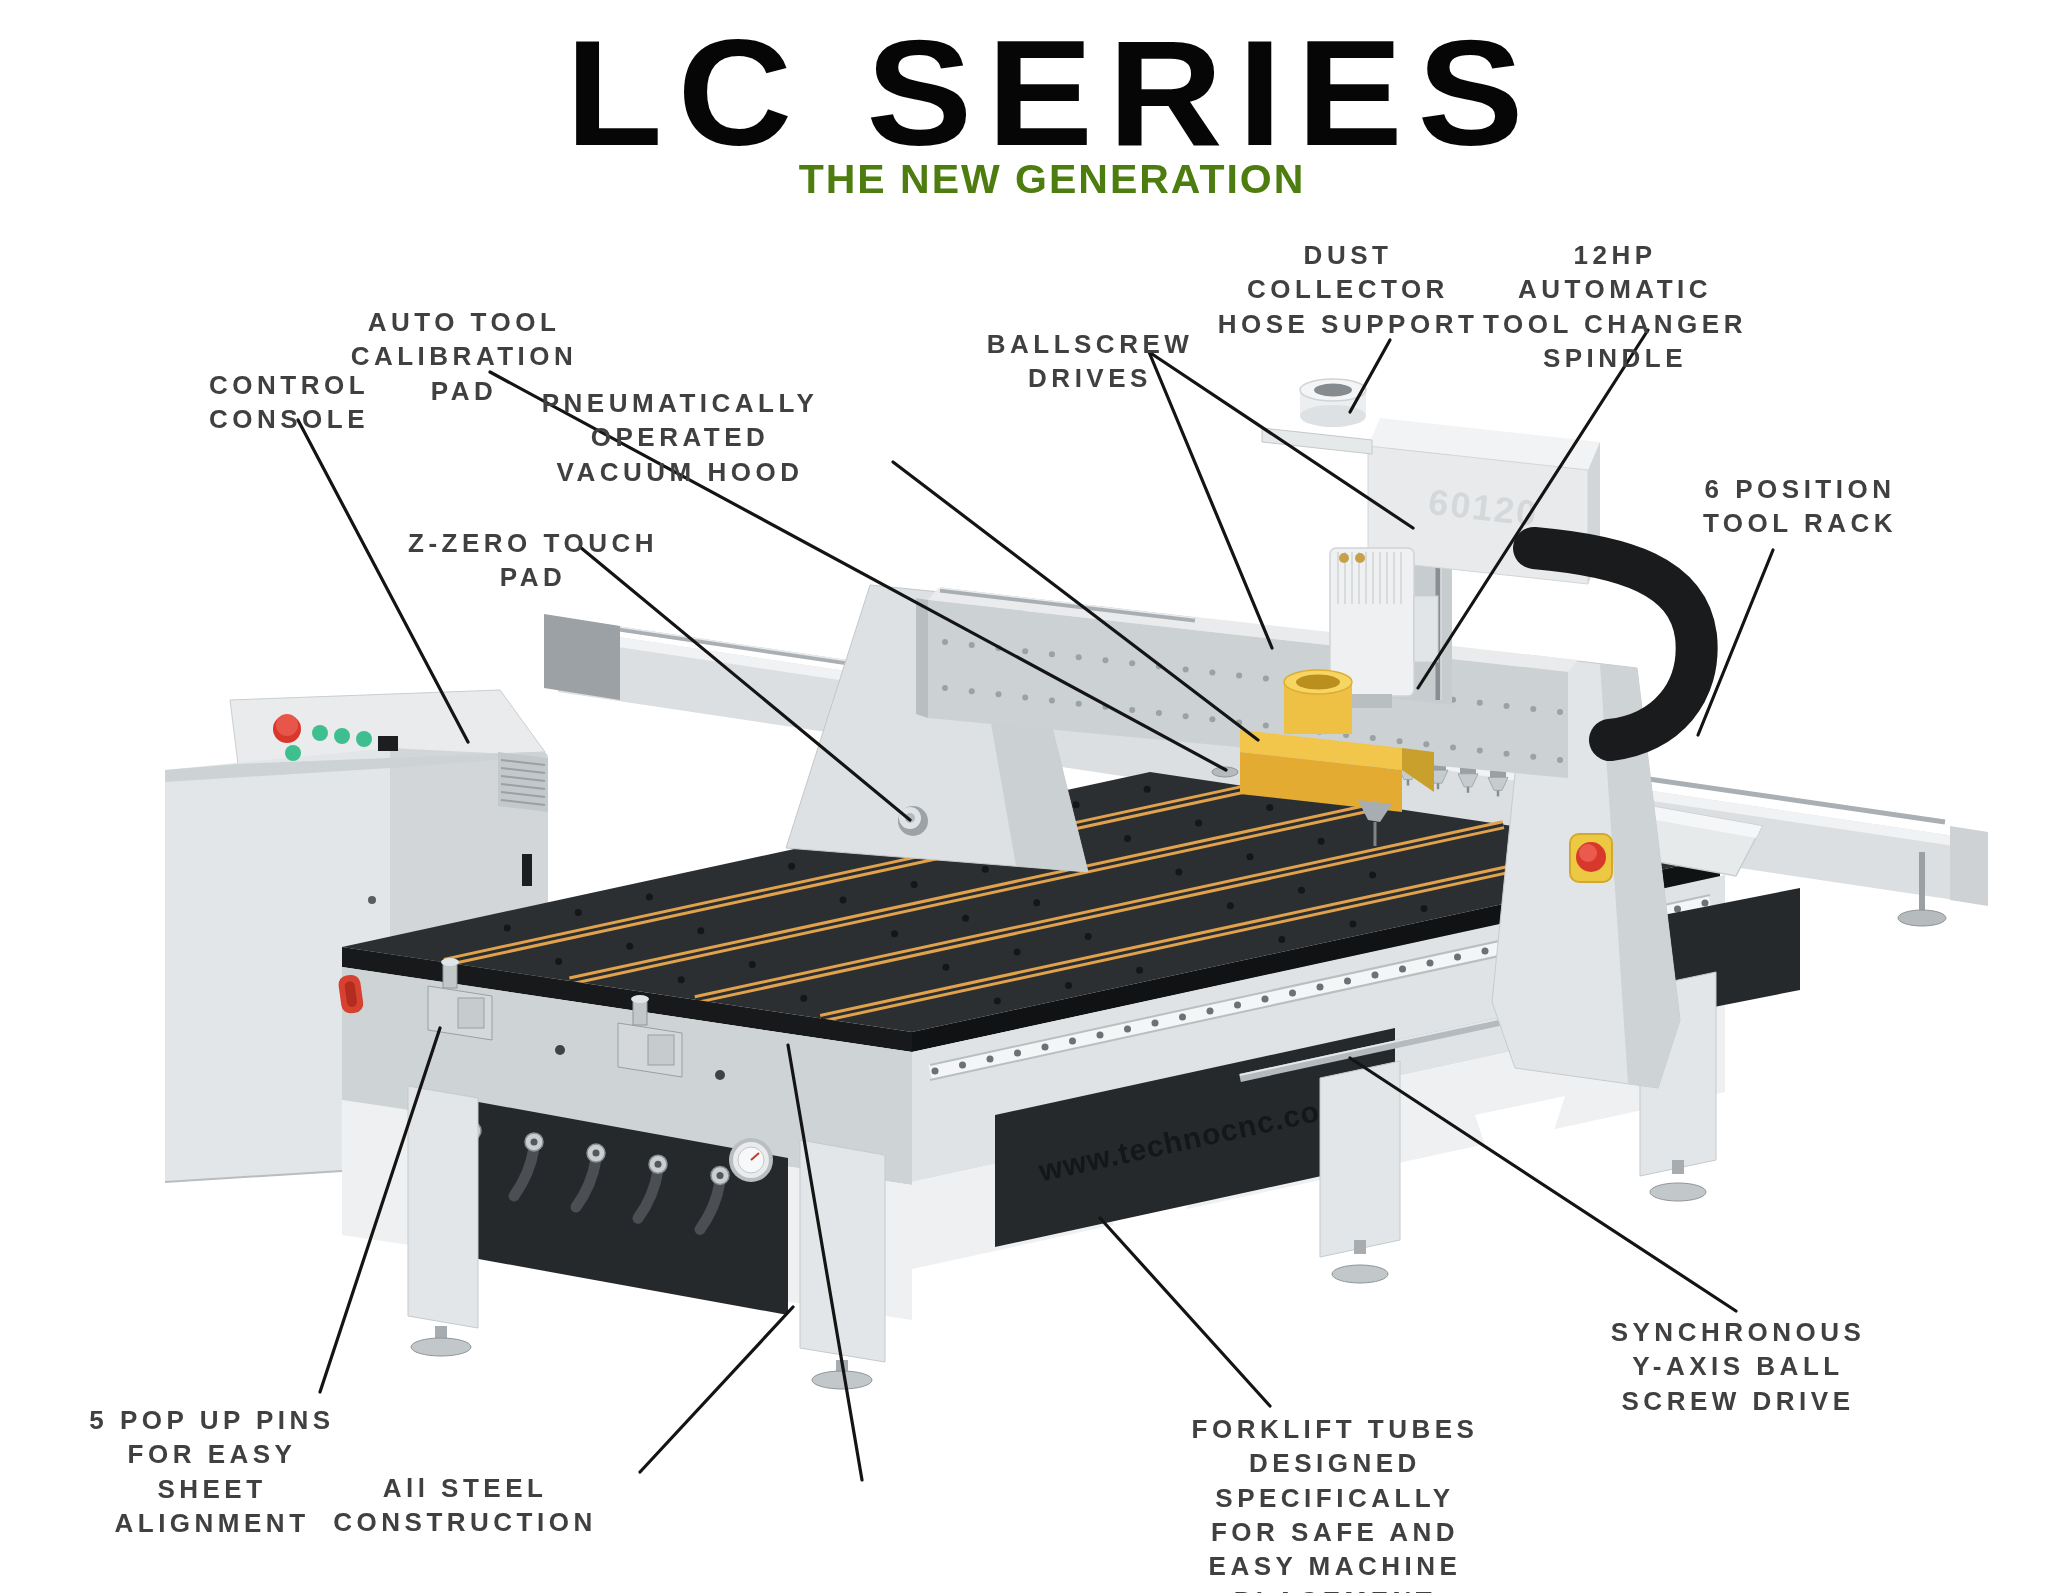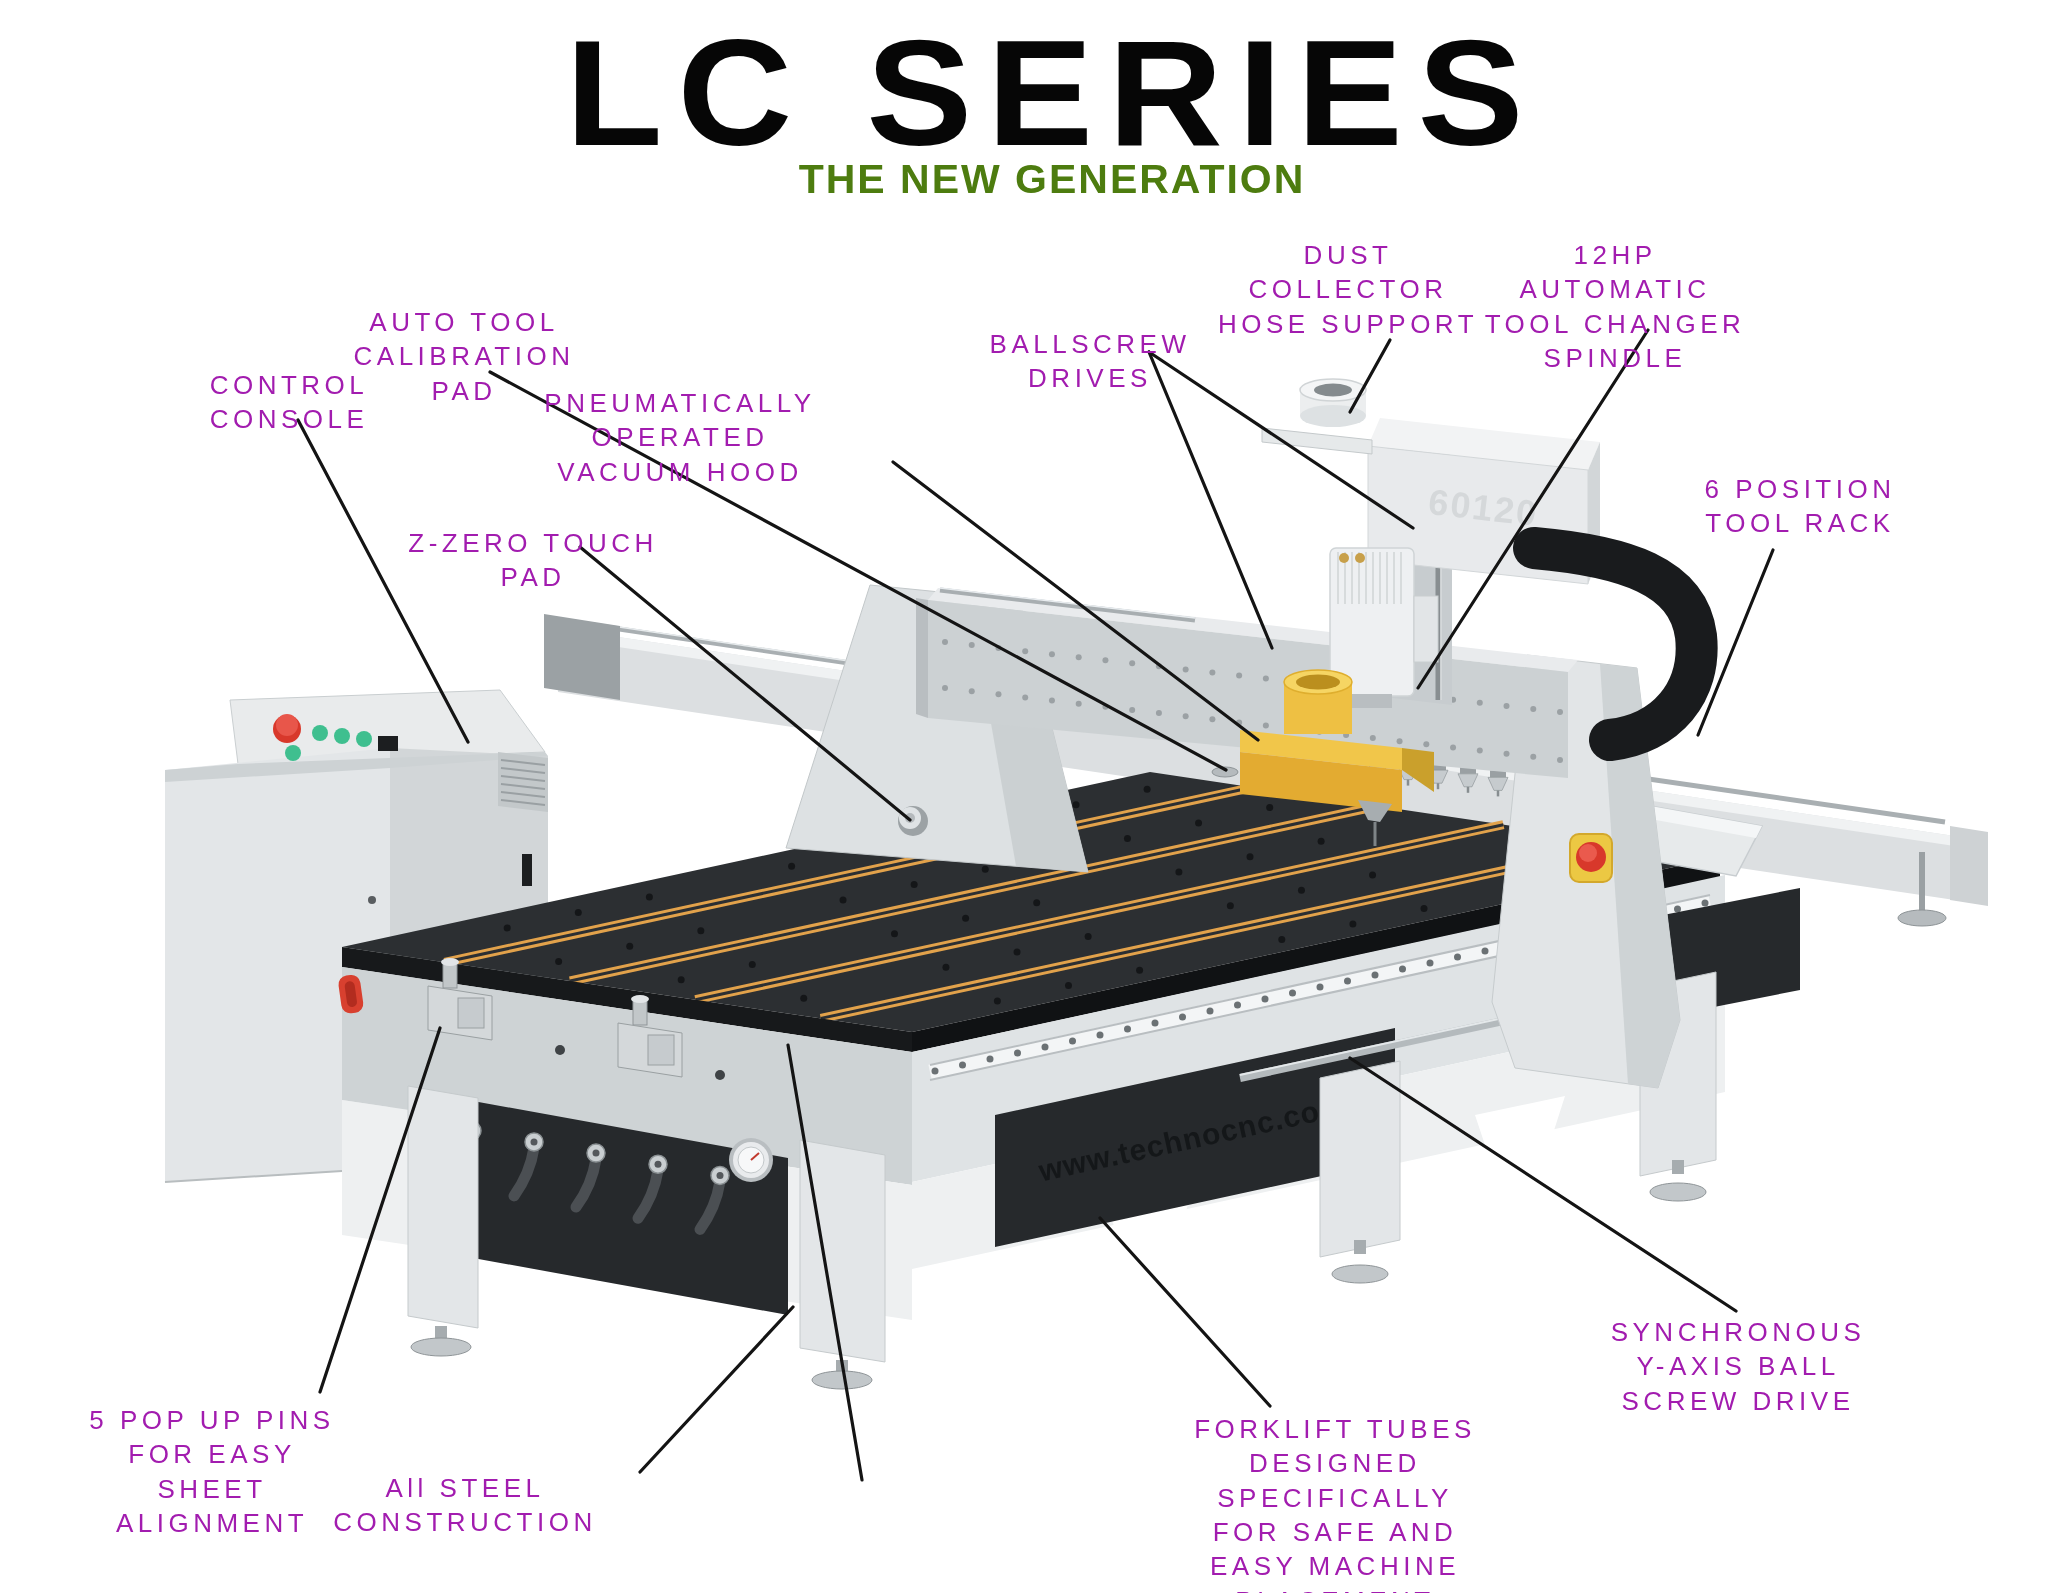--- a/index.html
+++ b/index.html
@@ -5,22 +5,22 @@
   html,body{margin:0;padding:0;background:#ffffff;}
   .stage{position:relative;width:2048px;height:1593px;background:#ffffff;overflow:hidden;
          font-family:"Liberation Sans", sans-serif;}
   .art{position:absolute;left:0;top:0;}
   .title{position:absolute;top:18px;left:1052px;transform:translateX(-50%) scaleX(1.06);
          font-size:150px;font-weight:900;letter-spacing:14px;color:#060606;white-space:nowrap;
          line-height:1;}
   .subtitle{position:absolute;top:156px;left:1052px;transform:translateX(-50%);
          font-size:41px;font-weight:700;letter-spacing:2px;color:#4d7c0f;white-space:nowrap;}
   .callout{position:absolute;transform:translateX(-50%);text-align:center;
-         font-size:26px;letter-spacing:4.5px;line-height:1.32;color:#a21caf;
-         white-space:pre-line;font-weight:400;}
+         font-size:26px;letter-spacing:4.5px;line-height:1.32;color:#404040;
+         white-space:pre-line;font-weight:700;}
   svg .leader{stroke:#141414;stroke-width:3.2;stroke-linecap:round;}
   svg text{font-family:"Liberation Sans", sans-serif;}
 </style>
 </head>
 <body>
 
 <div class="stage">
 
 <svg class="art" width="2048" height="1593" viewBox="0 0 2048 1593">
 

